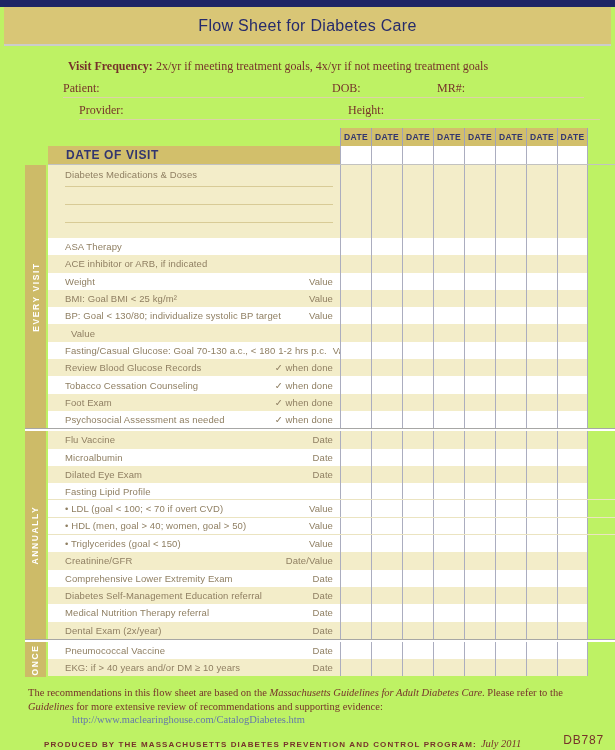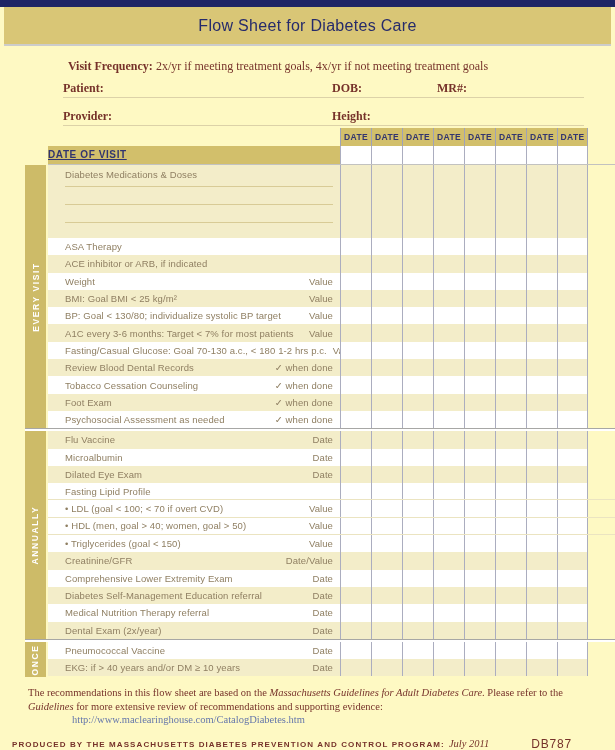--- a/index.html
+++ b/index.html
@@ -1,43 +1,43 @@
 <!DOCTYPE html>
 <html><head>
 <meta charset="utf-8">
 <style>
   html,body{margin:0;padding:0;background:#fff;}
-  .page{position:relative;width:615px;height:750px;background:#fef9c3;overflow:hidden;
+  .page{position:relative;width:615px;height:750px;background:#bef264;overflow:hidden;
         font-family:"Liberation Sans",sans-serif;}
 
   
   .topbar{position:absolute;left:0;top:0;width:615px;height:7px;background:#1e2465;}
   .titlebar{position:absolute;left:4px;right:4px;top:7px;height:37px;background:#d9c676;
             border-bottom:2px solid #cccccb;display:flex;align-items:center;justify-content:center;
             color:#262b6b;font-size:16px;letter-spacing:.3px;}
 
   
   .visitfreq{position:absolute;left:0;top:59px;width:556px;text-align:center;
              font-family:"Liberation Serif",serif;font-size:12px;color:#76322a;}
   .visitfreq b{font-weight:bold;}
   .frow{position:absolute;left:63px;width:521px;height:16px;border-bottom:1px solid #dcd2a8;
-        font-family:"Liberation Serif",serif;font-size:12px;font-weight:bold;color:#76322a;}
-  .frow1{top:81px;} .frow2{top:109px;}
+        font-family:"Liberation Serif",serif;font-size:12px;font-weight:normal;color:#76322a;}
+  .frow1{top:81px;} .frow2{top:103px;margin-left:16px;}
   .frow span{position:absolute;bottom:1px;}
   .f-a{left:0;} .f-b{left:269px;} .f-c{left:374px;}
 
   
   .table{position:absolute;left:25px;top:128px;width:607px;}
   .header-row{display:flex;margin-left:315px;height:18px;}
   .hcell{width:31px;box-sizing:border-box;border-left:1px solid #9fa2b8;background:#d2bf6b;
          color:#32356f;font-weight:bold;font-size:8.5px;text-align:center;line-height:18px;letter-spacing:.4px;}
   .header-row .hcell:last-child{border-right:1px solid #9fa2b8;}
   .dov-row{display:flex;margin-left:23px;height:19px;box-sizing:border-box;border-bottom:1px solid #c2c2c0;}
   .dov-label{width:292px;box-sizing:border-box;background:#d2bf6b;color:#32356f;font-weight:bold;
-             font-size:10px;letter-spacing:.6px;line-height:18px;padding-left:0;text-decoration:underline;}
+             font-size:12px;letter-spacing:.6px;line-height:18px;padding-left:18px;}
   .dov-cell{width:31px;box-sizing:border-box;border-left:1px solid #abadbf;background:#fff;}
   .dov-row .dov-cell:last-child{border-right:1px solid #abadbf;}
 
   .trow{display:flex;margin-left:23px;height:17.3px;box-sizing:border-box;}
   .trow.cream .label-cell,.trow.cream .cell{background:#f3edc9;}
   .trow.white .label-cell,.trow.white .cell{background:#fff;}
   .label-cell{width:292px;box-sizing:border-box;padding:0 7px 0 17px;display:flex;
               justify-content:space-between;align-items:center;font-size:9.5px;color:#8f7f62;letter-spacing:.1px;}
   .rlabel{white-space:nowrap;}
   .rsuffix{white-space:nowrap;margin-left:6px;}
@@ -55,22 +55,22 @@
   .strip span{transform:rotate(-90deg);white-space:nowrap;color:#fff;font-size:8.5px;font-weight:bold;letter-spacing:1.6px;}
   .strip-ev{top:37px;height:263px;}
   .strip-an{top:303px;height:208px;}
   .strip-on{top:514px;height:35px;}
 
   
   .footnote{position:absolute;left:28px;top:686px;width:556px;font-family:"Liberation Serif",serif;
             font-size:10.5px;line-height:1.3;color:#76322a;}
   .footnote i{font-style:italic;}
   .footnote a{color:#6577ab;text-decoration:none;padding-left:44px;}
-  .bottomline{position:absolute;left:12px;top:733px;width:560px;display:flex;
-              justify-content:space-between;align-items:flex-end;color:#76322a;}
+  .bottomline{position:absolute;left:44px;top:733px;width:560px;display:flex;
+              justify-content:space-between;align-items:flex-start;color:#76322a;}
   .produced{font-size:8px;font-weight:bold;letter-spacing:1.1px;}
   .prodate{font-family:"Liberation Serif",serif;font-style:italic;font-size:10.5px;margin-left:4px;letter-spacing:0;}
   .doccode{font-size:12px;font-weight:normal;letter-spacing:.8px;margin-left:12px;}
 </style>
 </head>
 <body>
 
 <div class="page">
   <div class="topbar"></div>
   <div class="titlebar">
@@ -191,21 +191,20 @@
           <div class="cell"></div>
           <div class="cell"></div>
           <div class="cell"></div>
           <div class="cell"></div>
           <div class="cell"></div>
           <div class="cell"></div>
           <div class="cell"></div>
         </div>
         <div class="trow cream">
           <div class="label-cell">
-            <span class="rlabel">A1C every 3-6 months: Target &lt; 7% for most patients</span>
             <span class="rsuffix">Value</span>
           </div>
           <div class="cell"></div>
           <div class="cell"></div>
           <div class="cell"></div>
           <div class="cell"></div>
           <div class="cell"></div>
           <div class="cell"></div>
           <div class="cell"></div>
           <div class="cell"></div>
@@ -219,21 +218,21 @@
           <div class="cell"></div>
           <div class="cell"></div>
           <div class="cell"></div>
           <div class="cell"></div>
           <div class="cell"></div>
           <div class="cell"></div>
           <div class="cell"></div>
         </div>
         <div class="trow cream">
           <div class="label-cell">
-            <span class="rlabel">Review Blood Dental Records</span>
+            <span class="rlabel">Review Blood Glucose Records</span>
             <span class="rsuffix">✓ when done</span>
           </div>
           <div class="cell"></div>
           <div class="cell"></div>
           <div class="cell"></div>
           <div class="cell"></div>
           <div class="cell"></div>
           <div class="cell"></div>
           <div class="cell"></div>
           <div class="cell"></div>

